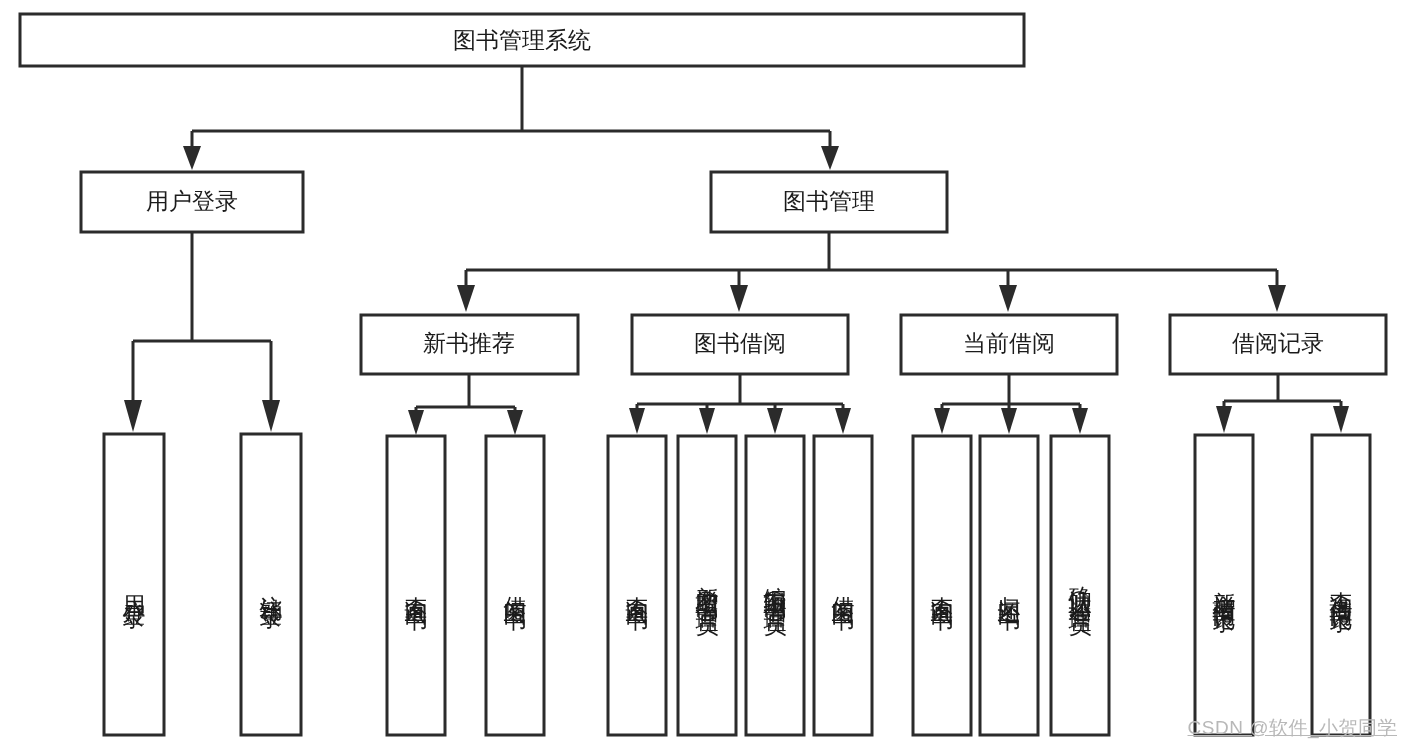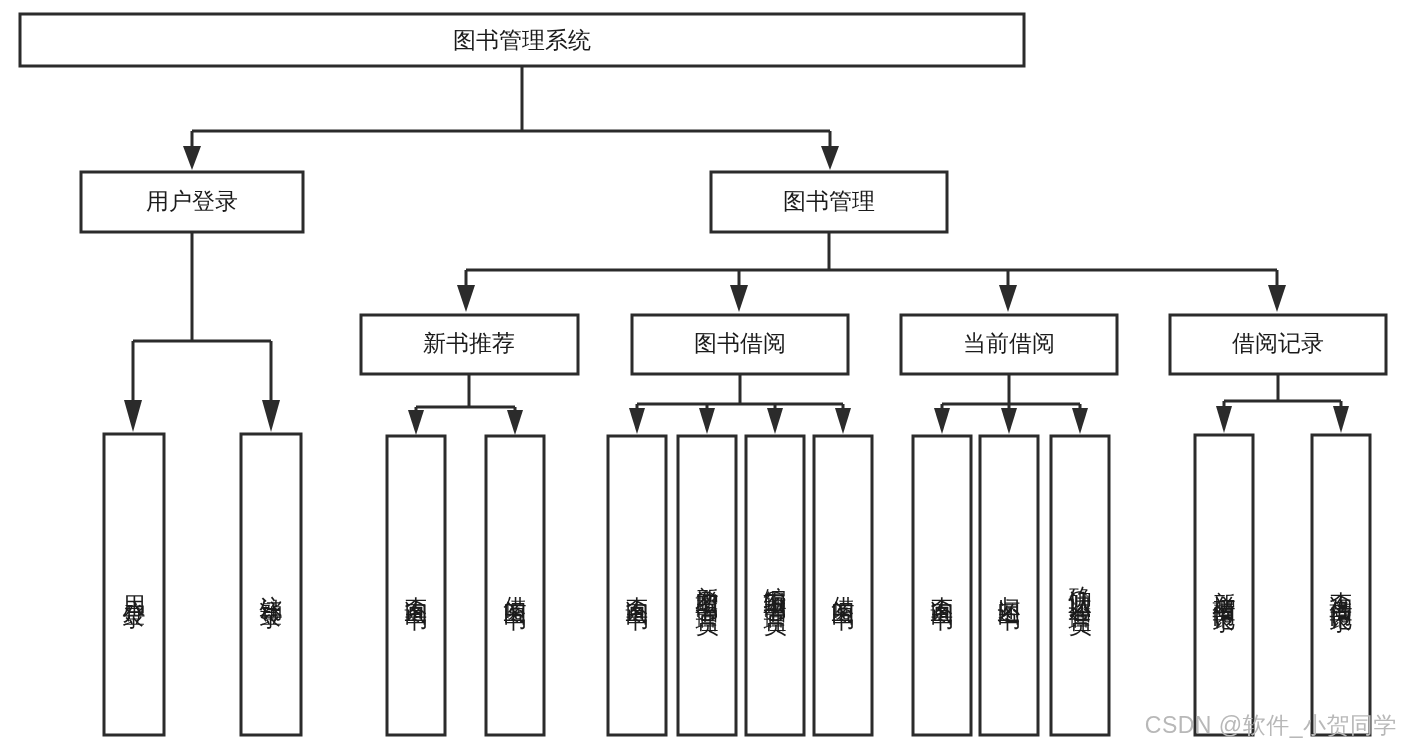--- a/index.html
+++ b/index.html
@@ -71,25 +71,26 @@
     line-height: 1.0;
     letter-spacing: 4px;
     color: #1b1b1b;
     white-space: nowrap;
   }
   .watermark {
     position: absolute;
     right: 8px;
     bottom: 6px;
     font-family: "Liberation Sans", "DejaVu Sans", sans-serif;
-    font-size: 23px;
+    font-size: 19px;
     color: #b8b8b8;
     letter-spacing: 0.5px;
     user-select: none;
     pointer-events: none;
+    text-decoration: underline;
   }
 </style>
 </head>
 <body>
 
 <div id="diagram-root">
   <svg class="flow" viewBox="0 0 1405 747" xmlns="http://www.w3.org/2000/svg">
 
     <g>
       <rect class="node-box" x="20" y="14" width="1004" height="52"></rect>

